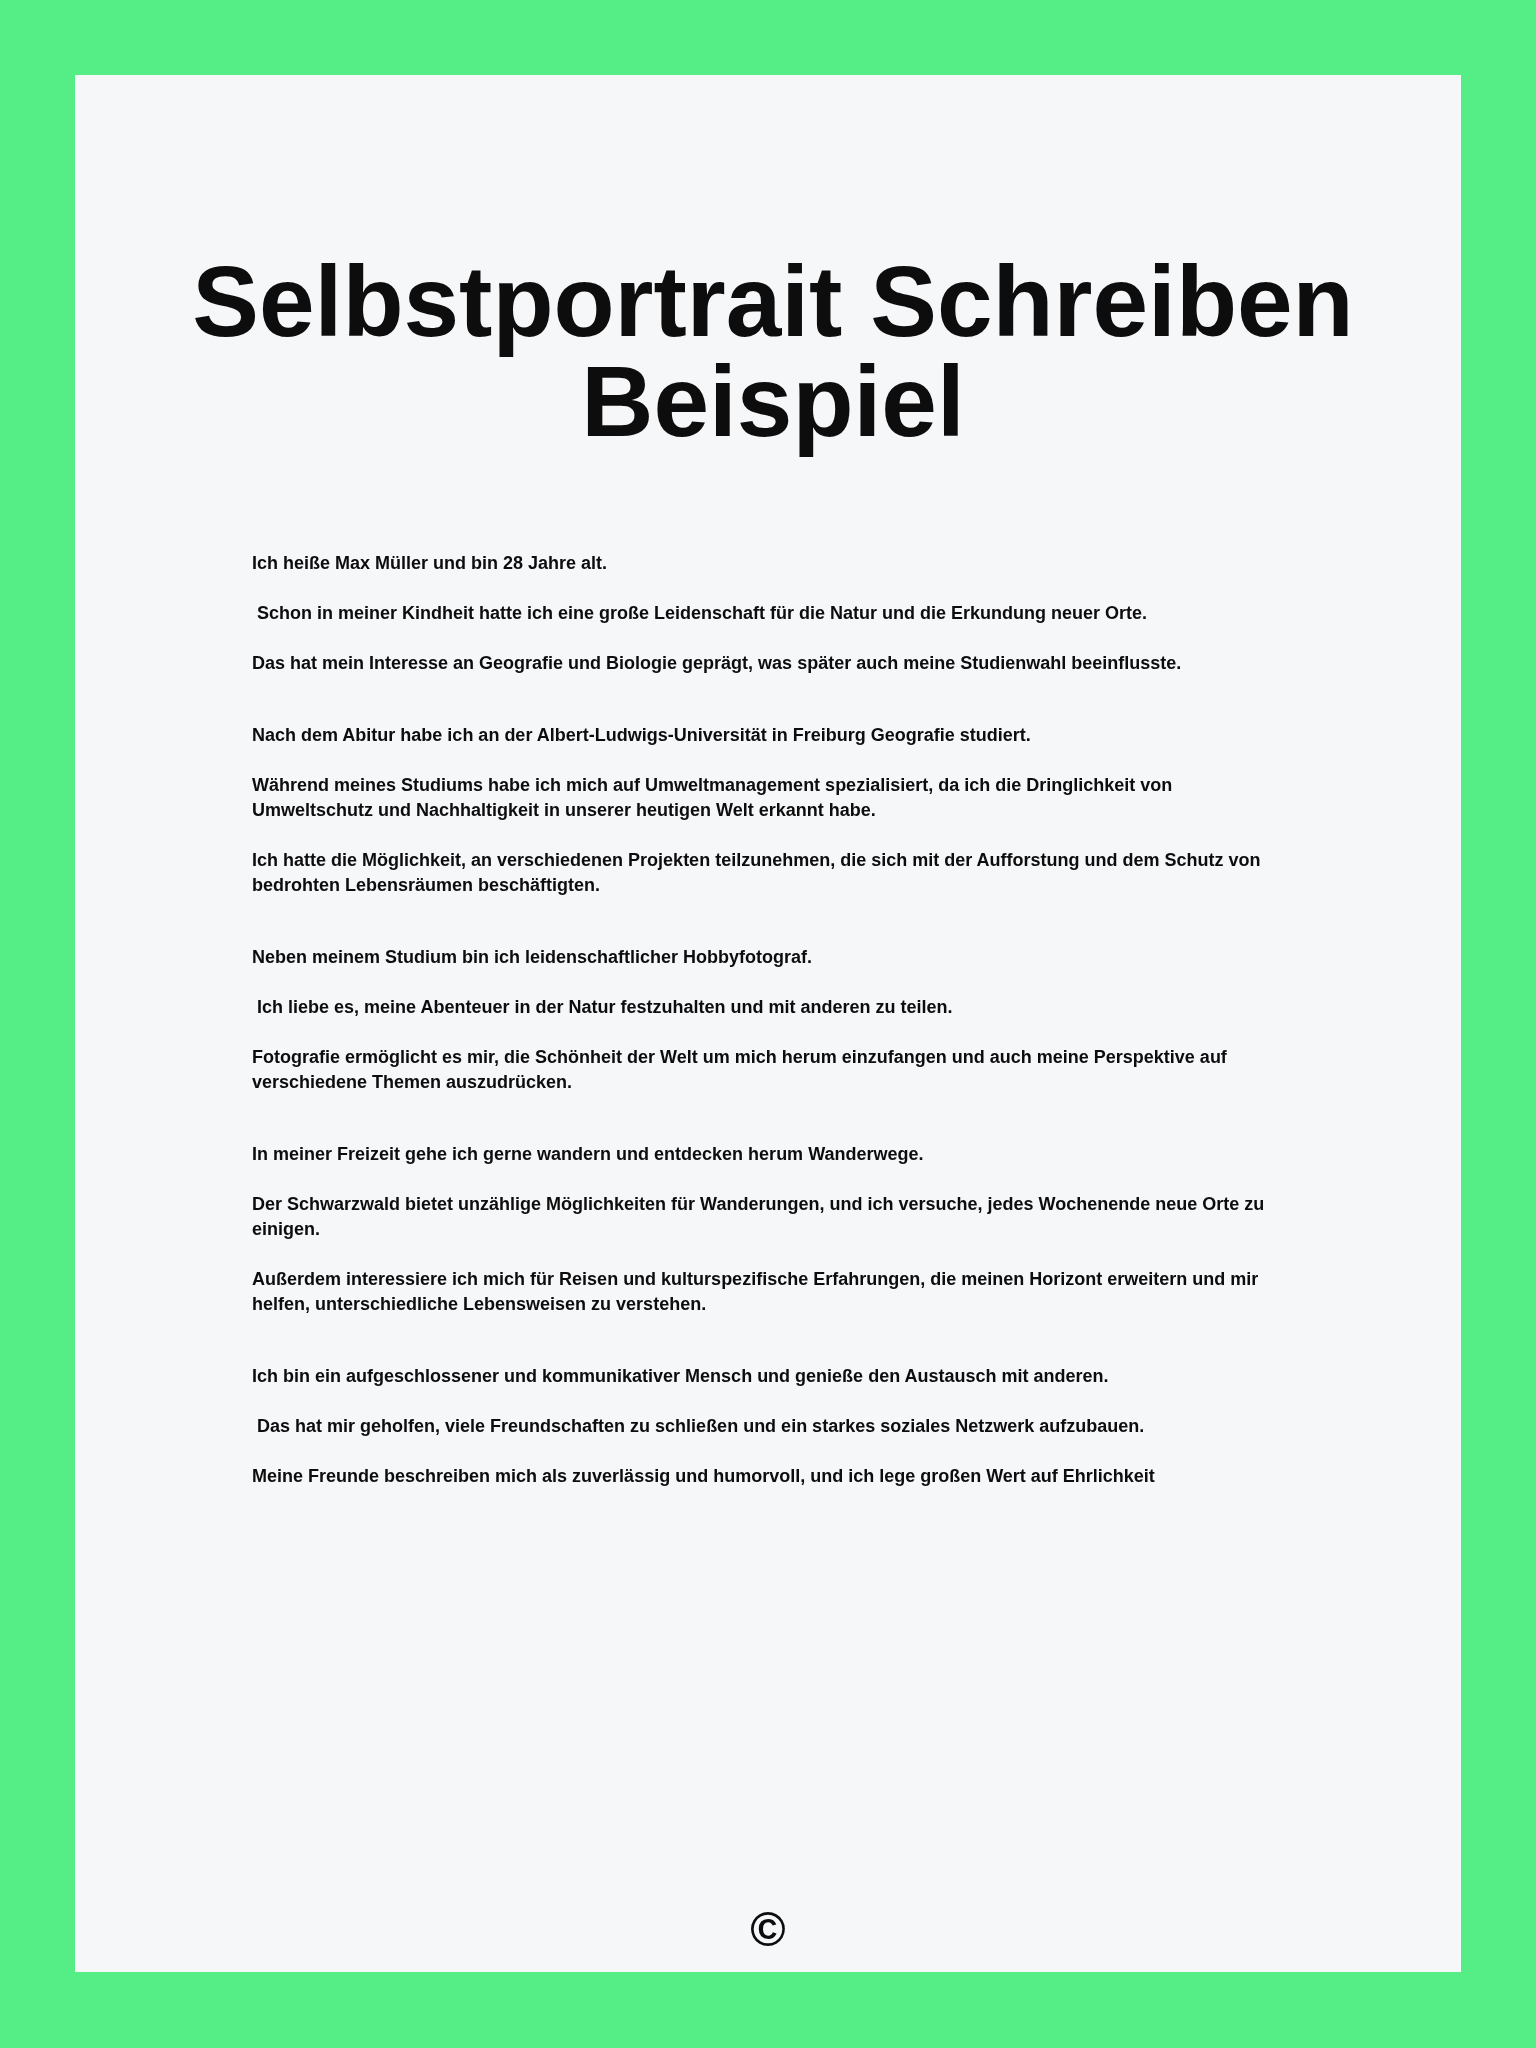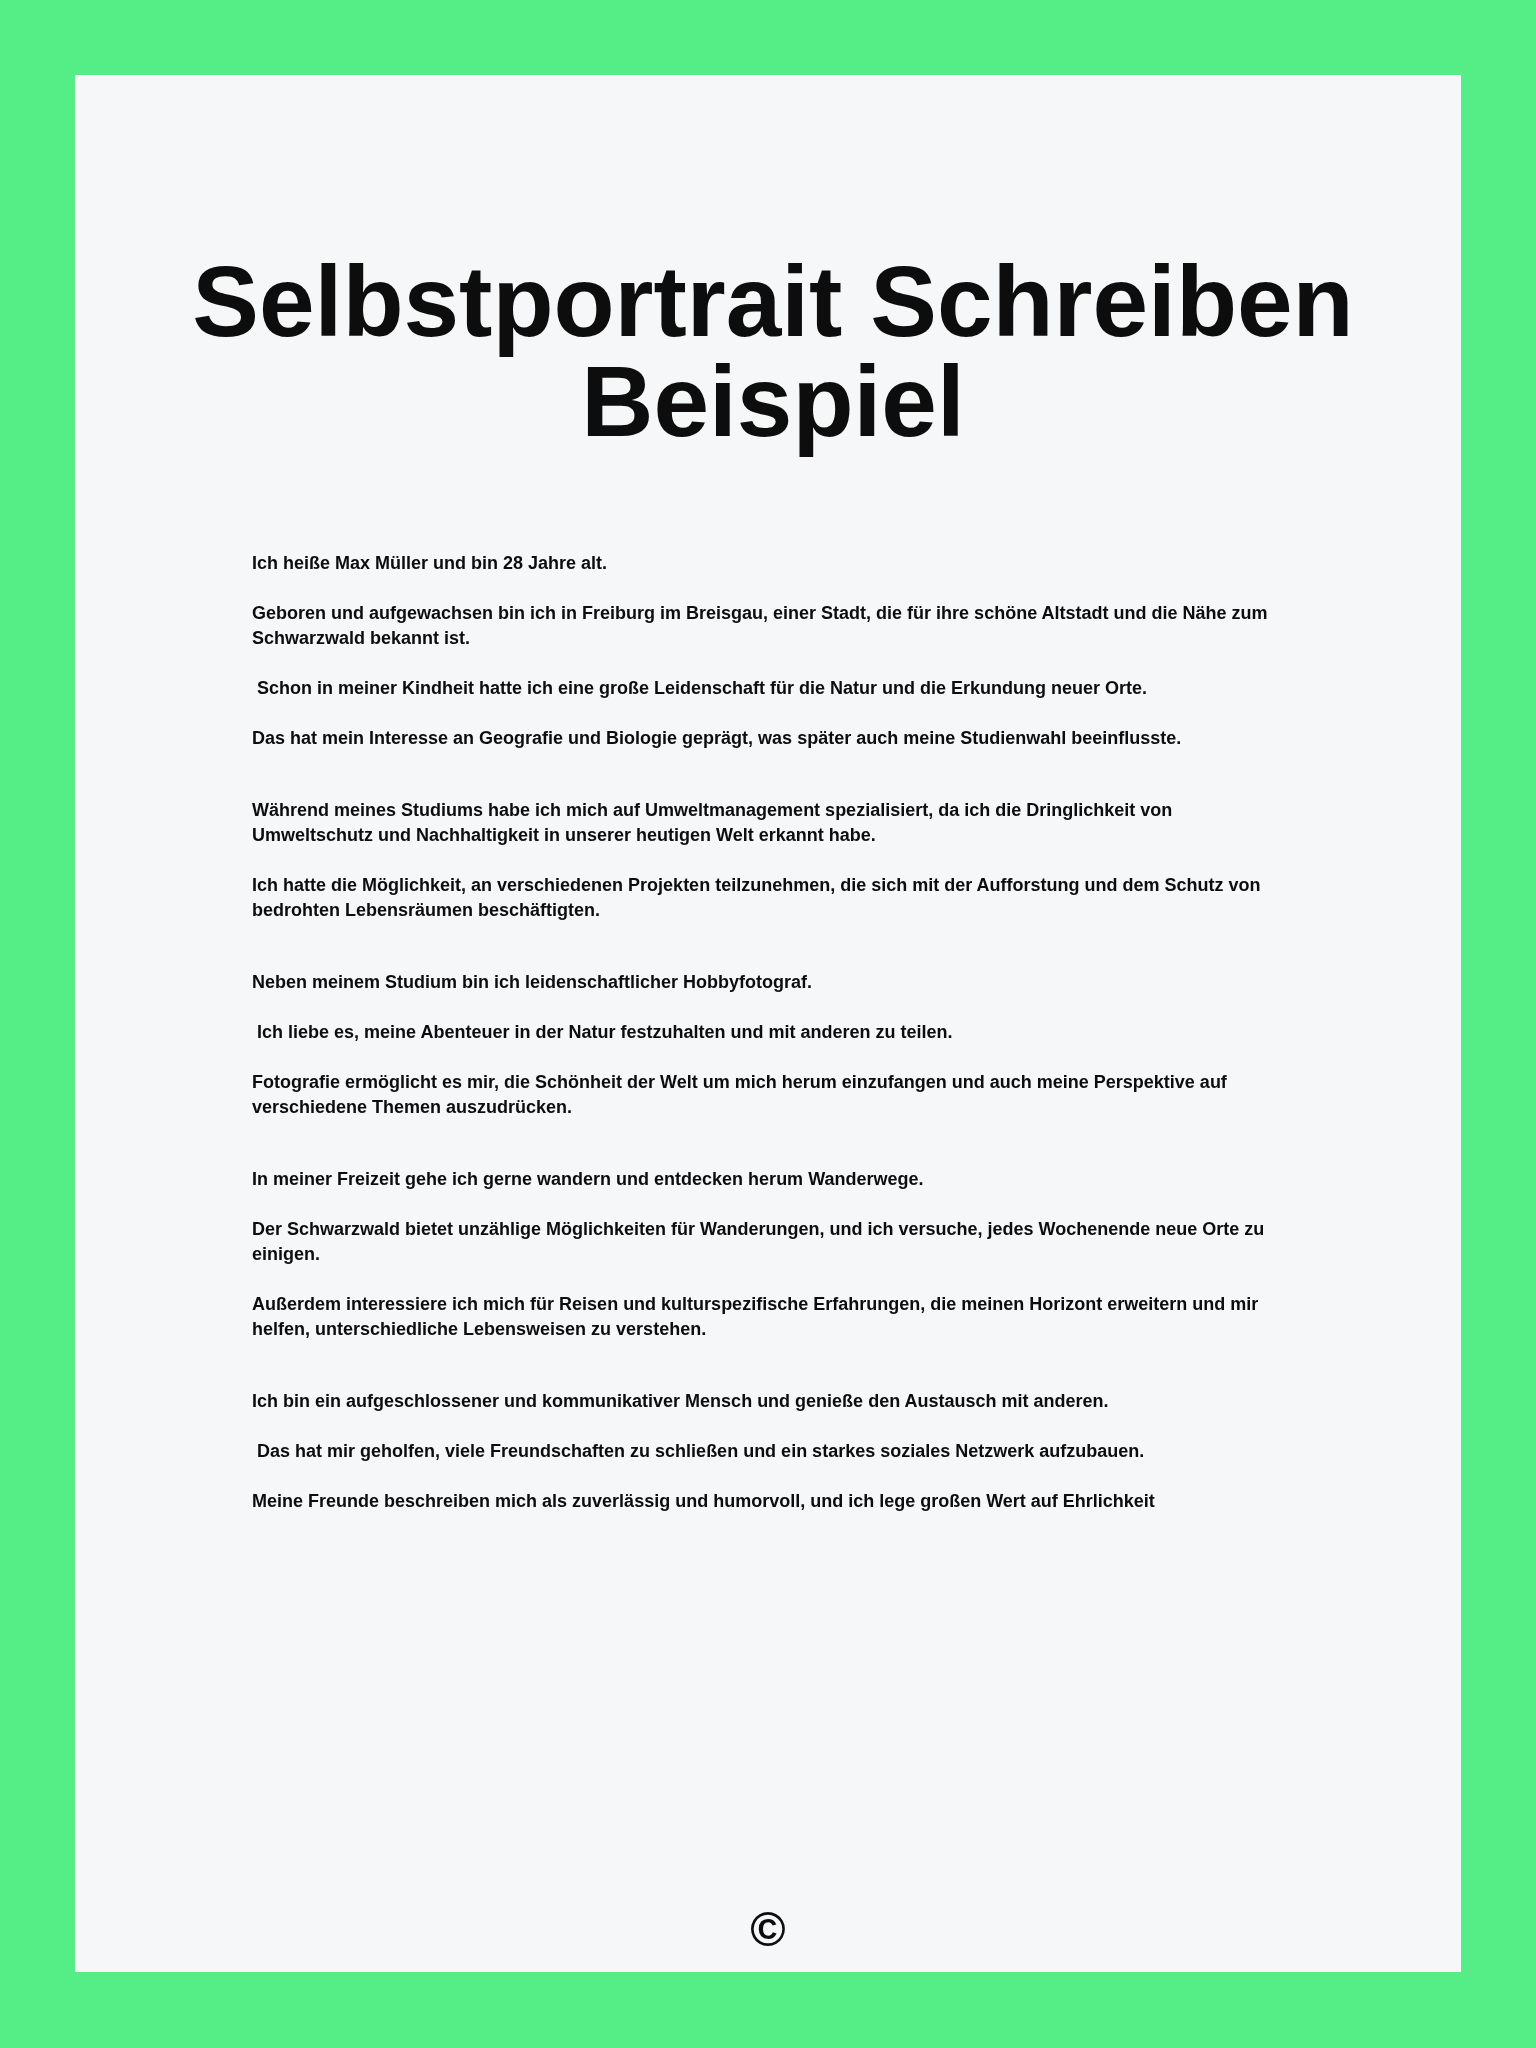--- a/index.html
+++ b/index.html
@@ -60,26 +60,26 @@
 <body style="background: rgb(85, 238, 134);">
 
 <div class="paper" style="background: rgb(246, 247, 249);">
 
   <h1 class="doc-title">Selbstportrait Schreiben Beispiel</h1>
 
   <div class="content">
 
     <div class="text-section">
       <p>Ich heiße Max Müller und bin 28 Jahre alt.</p>
-      <p>Geboren und aufgewachsen bin ich in Freiburg im Breisgau, einer Stadt, die für ihre schöne Altstadt und die Nähe zum Schwarzwald bekannt ist.</p>
       <p> Schon in meiner Kindheit hatte ich eine große Leidenschaft für die Natur und die Erkundung neuer Orte.</p>
       <p>Das hat mein Interesse an Geografie und Biologie geprägt, was später auch meine Studienwahl beeinflusste.</p>
     </div>
 
     <div class="text-section">
+      <p>Nach dem Abitur habe ich an der Albert-Ludwigs-Universität in Freiburg Geografie studiert.</p>
       <p>Während meines Studiums habe ich mich auf Umweltmanagement spezialisiert, da ich die Dringlichkeit von Umweltschutz und Nachhaltigkeit in unserer heutigen Welt erkannt habe.</p>
       <p>Ich hatte die Möglichkeit, an verschiedenen Projekten teilzunehmen, die sich mit der Aufforstung und dem Schutz von bedrohten Lebensräumen beschäftigten.</p>
     </div>
 
     <div class="text-section">
       <p>Neben meinem Studium bin ich leidenschaftlicher Hobbyfotograf.</p>
       <p> Ich liebe es, meine Abenteuer in der Natur festzuhalten und mit anderen zu teilen.</p>
       <p>Fotografie ermöglicht es mir, die Schönheit der Welt um mich herum einzufangen und auch meine Perspektive auf verschiedene Themen auszudrücken.</p>
     </div>
 

